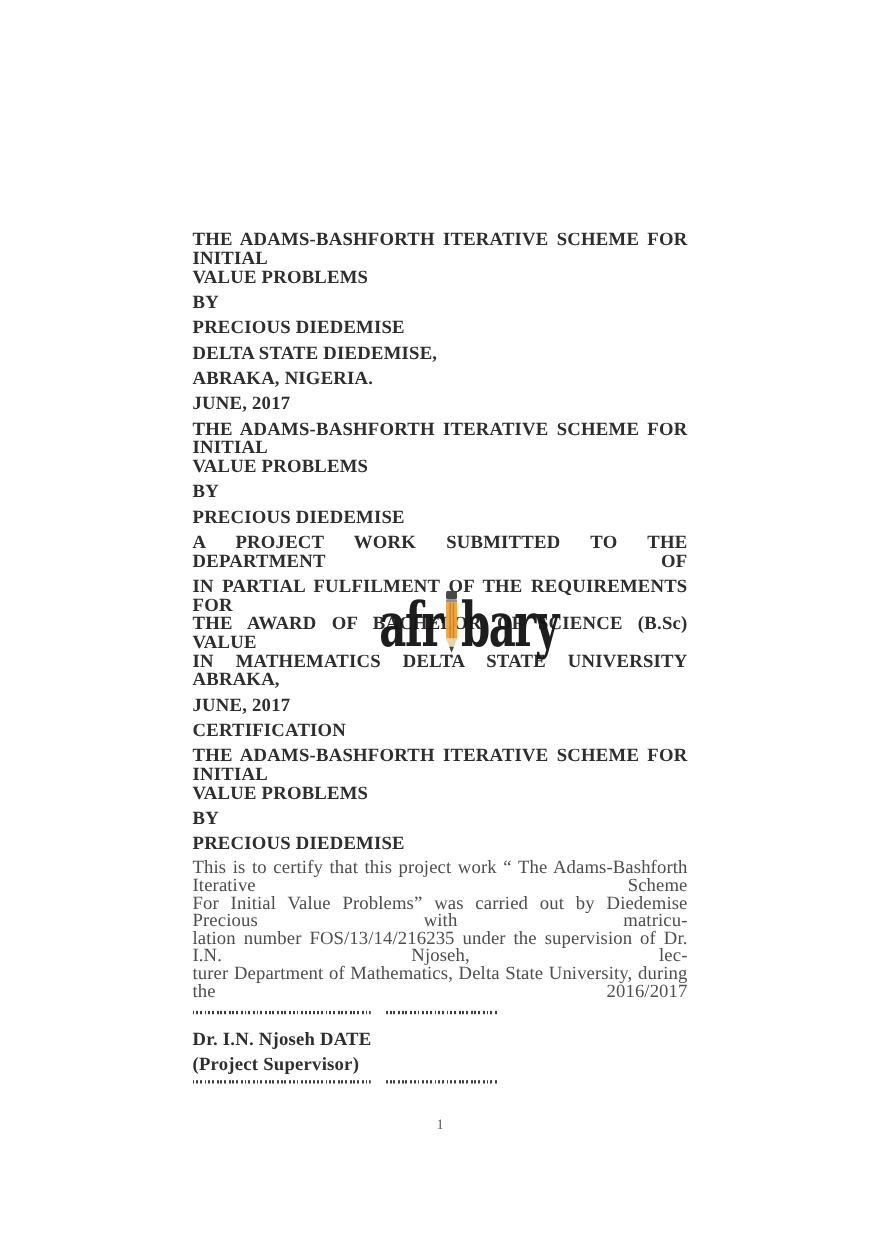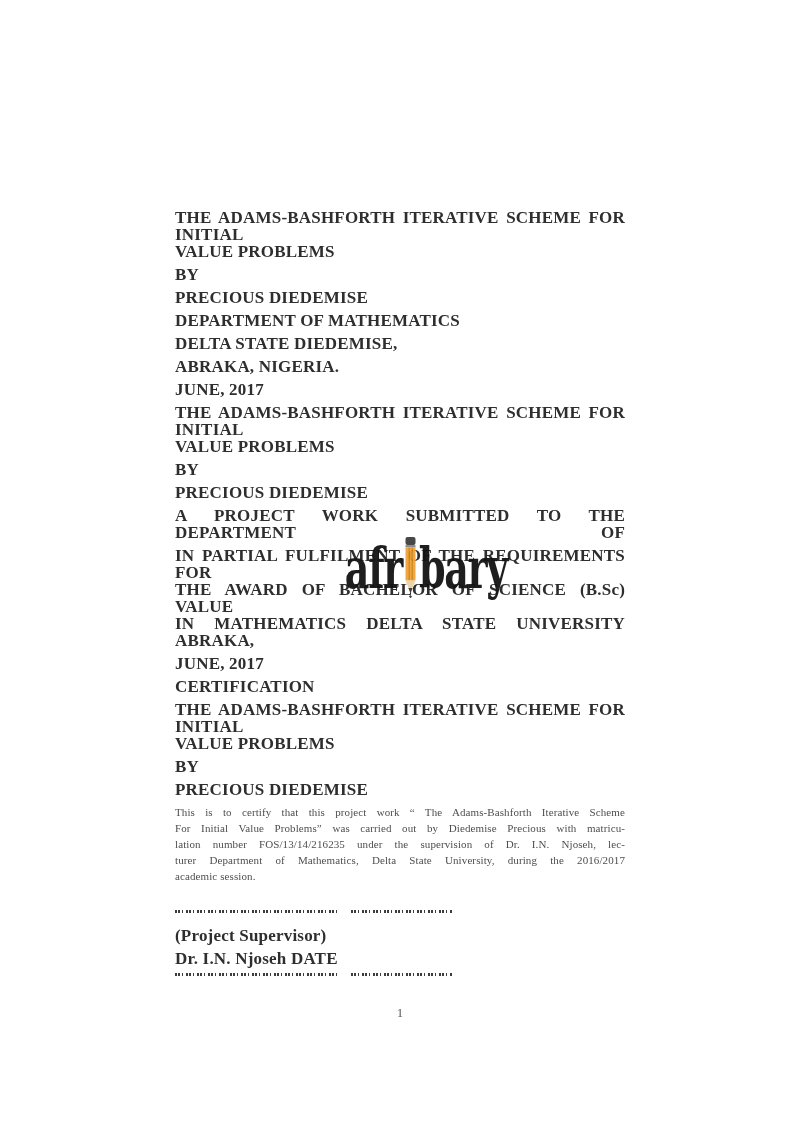--- a/index.html
+++ b/index.html
@@ -28,25 +28,25 @@
     line-height: 17px;
     letter-spacing: 0.2px;
     margin: 0 0 6px 0;
   }
   .jline {
     text-align: justify;
     text-align-last: justify;
   }
   .para {
     font-weight: normal;
-    font-size: 11px;
+    font-size: 17px;
     line-height: 16px;
     letter-spacing: 0.1px;
     color: #4e4e4e;
-    margin: 2px 0 26px 0;
+    margin: 2px 0 10px 0;
   }
   .dotrow {
     height: 5px;
     margin: 3px 0 12px 0;
     font-size: 0;
     white-space: nowrap;
   }
   .dotseg {
     display: inline-block;
     height: 2.6px;
@@ -100,21 +100,20 @@
 
   <div class="doc">
 
     <div class="block">
       <div class="jline">THE ADAMS-BASHFORTH ITERATIVE SCHEME FOR INITIAL</div>
       <div>VALUE PROBLEMS</div>
     </div>
 
     <div class="block">BY</div>
     <div class="block">PRECIOUS DIEDEMISE</div>
-    <div class="block">DEPARTMENT OF MATHEMATICS</div>
     <div class="block">DELTA STATE DIEDEMISE,</div>
     <div class="block">ABRAKA, NIGERIA.</div>
     <div class="block">JUNE, 2017</div>
 
     <div class="block">
       <div class="jline">THE ADAMS-BASHFORTH ITERATIVE SCHEME FOR INITIAL</div>
       <div>VALUE PROBLEMS</div>
     </div>
 
     <div class="block">BY</div>
@@ -139,29 +138,28 @@
     </div>
 
     <div class="block">BY</div>
     <div class="block">PRECIOUS DIEDEMISE</div>
 
     <div class="para">
       <div class="jline">This is to certify that this project work “ The Adams-Bashforth Iterative Scheme</div>
       <div class="jline">For Initial Value Problems” was carried out by Diedemise Precious with matricu-</div>
       <div class="jline">lation number FOS/13/14/216235 under the supervision of Dr. I.N. Njoseh, lec-</div>
       <div class="jline">turer Department of Mathematics, Delta State University, during the 2016/2017</div>
-      <div>academic session.</div>
     </div>
 
     <div class="dotrow">
       <span class="dotseg long"></span><span class="dotseg short"></span>
     </div>
 
+    <div class="block">Dr. I.N. Njoseh DATE</div>
     <div class="block">(Project Supervisor)</div>
-    <div class="block">Dr. I.N. Njoseh DATE</div>
 
     <div class="dotrow">
       <span class="dotseg long"></span><span class="dotseg short"></span>
     </div>
 
     <div class="pageno">1</div>
 
   </div>
 
   <div class="watermark">

